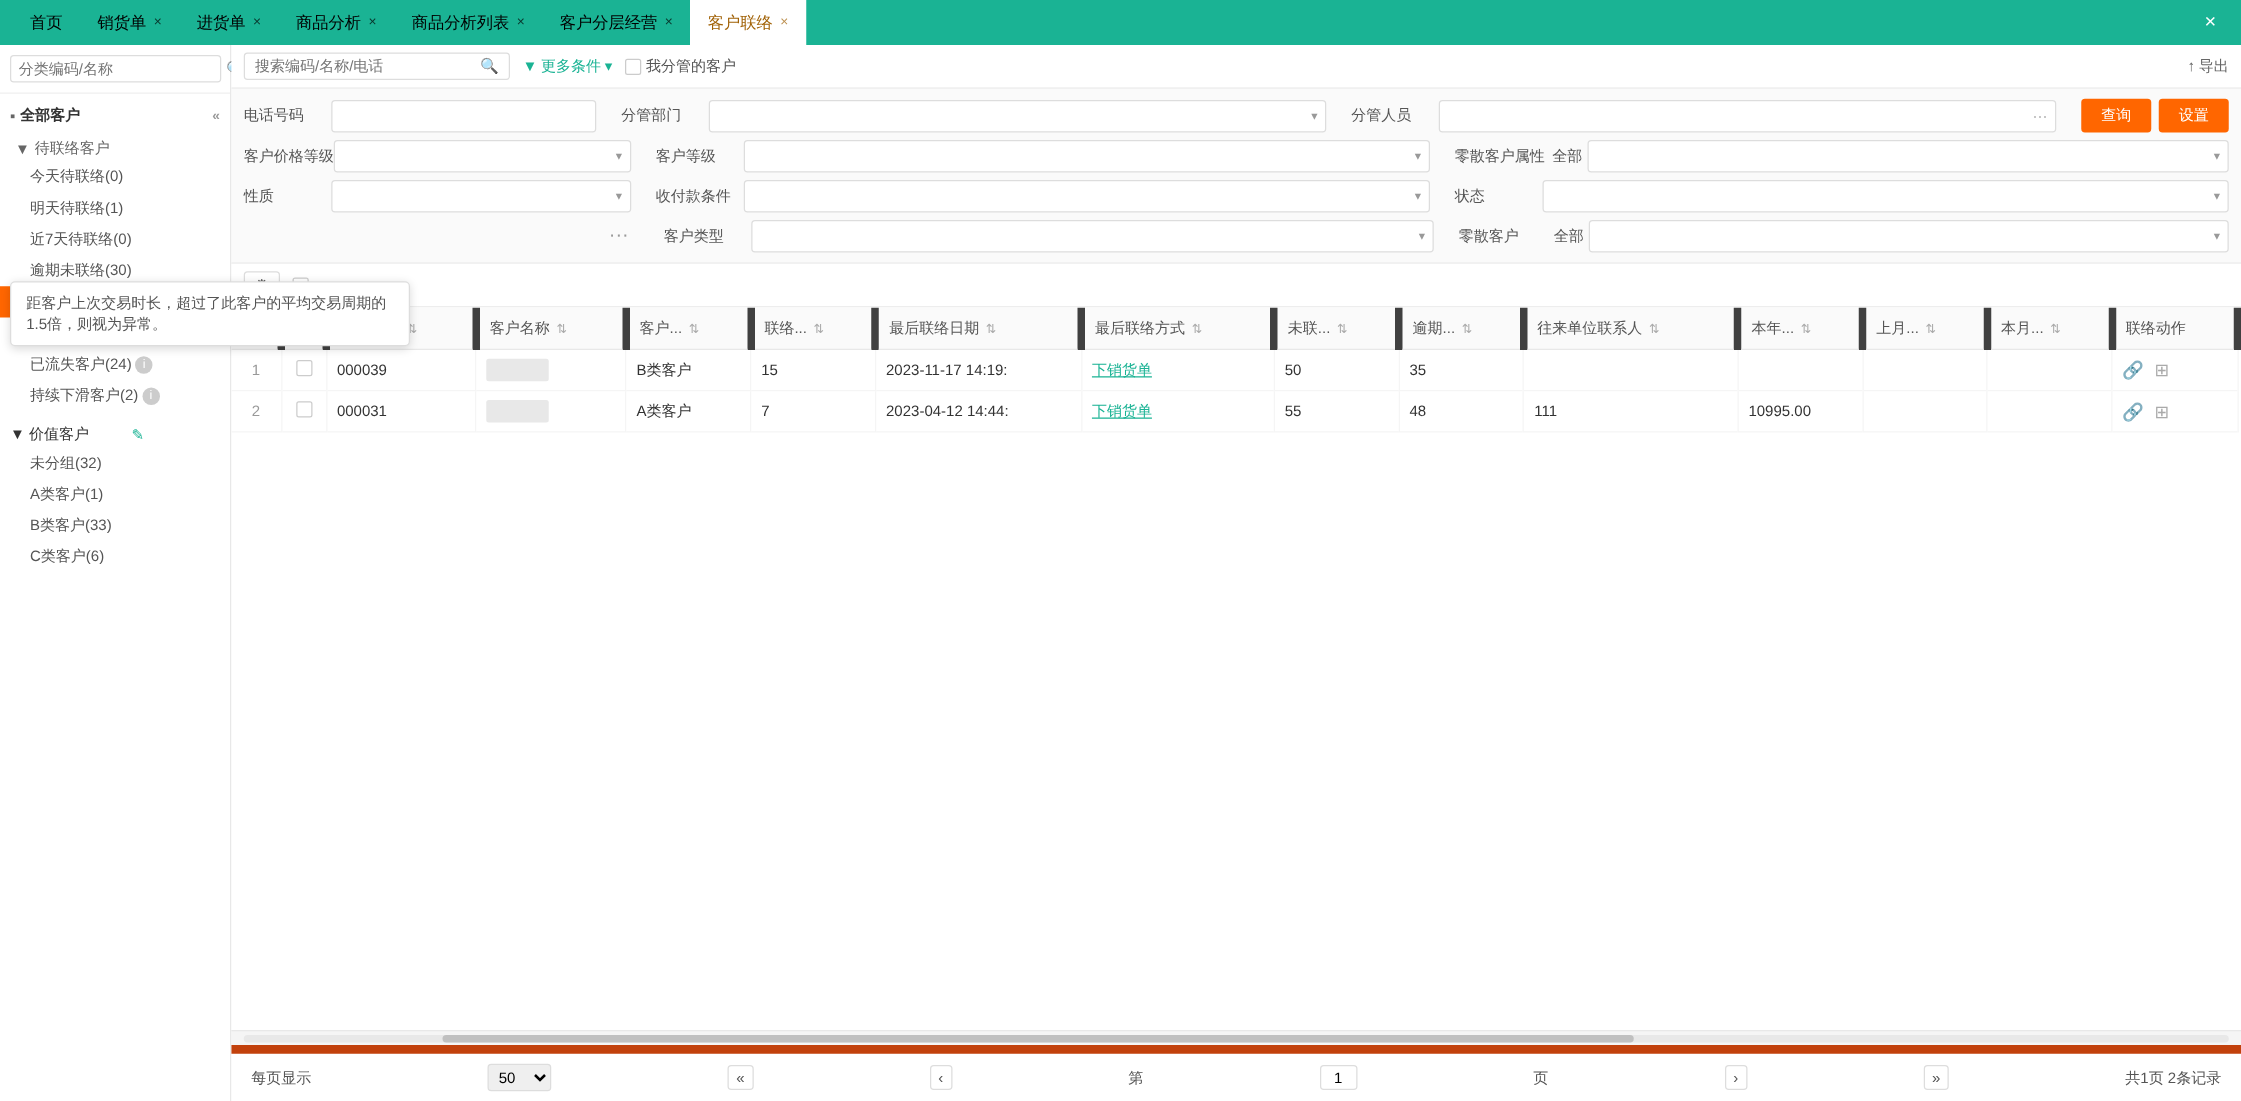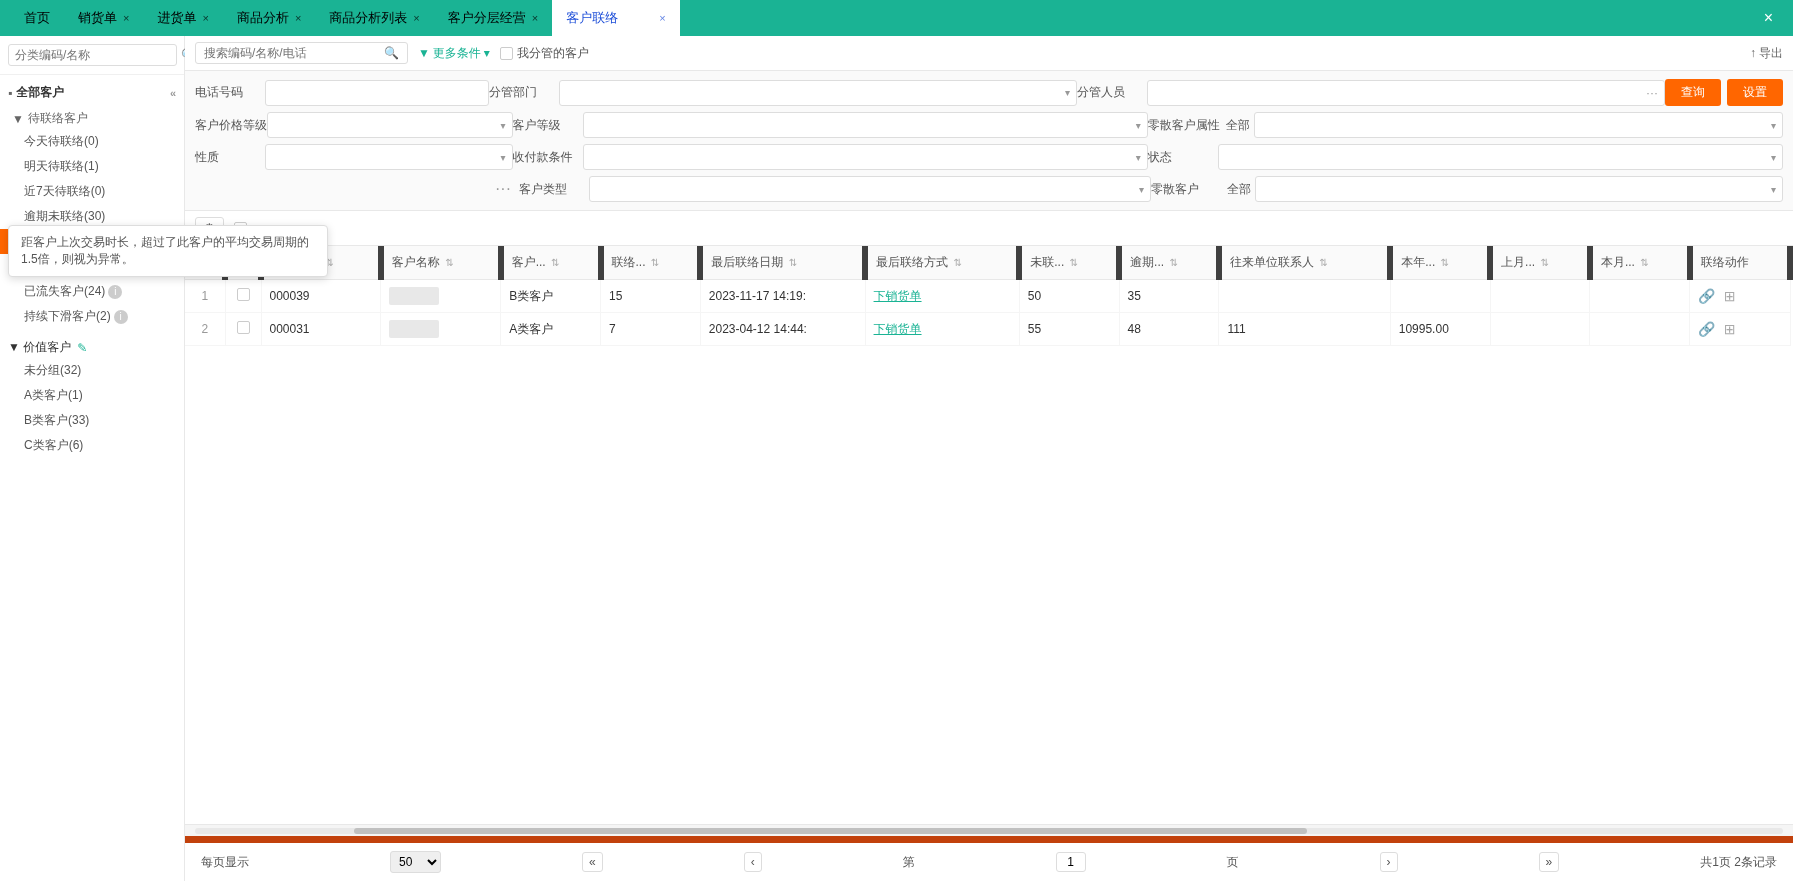--- a/index.html
+++ b/index.html
@@ -19,22 +19,21 @@
       height: 36px;
       display: flex;
       align-items: center;
       cursor: pointer;
       font-size: 13px;
       color: #000000;
       white-space: nowrap;
     }
     .top-nav .nav-item.active {
       background: white;
-      color: #1d4ed8;
-      gap: 35px;
+      color: #a16207;
     }
     .top-nav .nav-item .close-x {
       margin-left: 6px;
       font-size: 11px;
       opacity: 0.7;
     }
     .top-nav-right {
       margin-left: auto;
       display: flex;
       align-items: center;
@@ -210,21 +209,21 @@
 
     
     .adv-filters {
       background: #fafafa;
       border-bottom: 1px solid #e8e8e8;
       padding: 8px 10px;
     }
     .filter-row {
       display: flex;
       align-items: center;
-      gap: 0;
+      gap: 20px;
       margin-bottom: 6px;
     }
     .filter-row:last-child { margin-bottom: 0; }
     .filter-field {
       display: flex;
       align-items: center;
       flex: 1;
       min-width: 0;
     }
     .filter-label {
@@ -516,21 +515,21 @@
       </div>
       <div class="sidebar-item" style="display:flex; align-items:center;">
         <span>已流失客户(24)</span>
         <span class="info-icon">i</span>
       </div>
       <div class="sidebar-item" style="display:flex; align-items:center;">
         <span>持续下滑客户(2)</span>
         <span class="info-icon">i</span>
       </div>
 
-      <div class="sidebar-section" style="margin-top: 6px;">
+      <div class="sidebar-section" style="margin-top: 6px; gap: 28px;">
         <span>▼ 价值客户</span>
         <span style="margin-left:6px; cursor:pointer; color:#1ab394;">✎</span>
       </div>
       <div class="sidebar-item">未分组(32)</div>
       <div class="sidebar-item">A类客户(1)</div>
       <div class="sidebar-item">B类客户(33)</div>
       <div class="sidebar-item">C类客户(6)</div>
     </div>
   </div>
 

